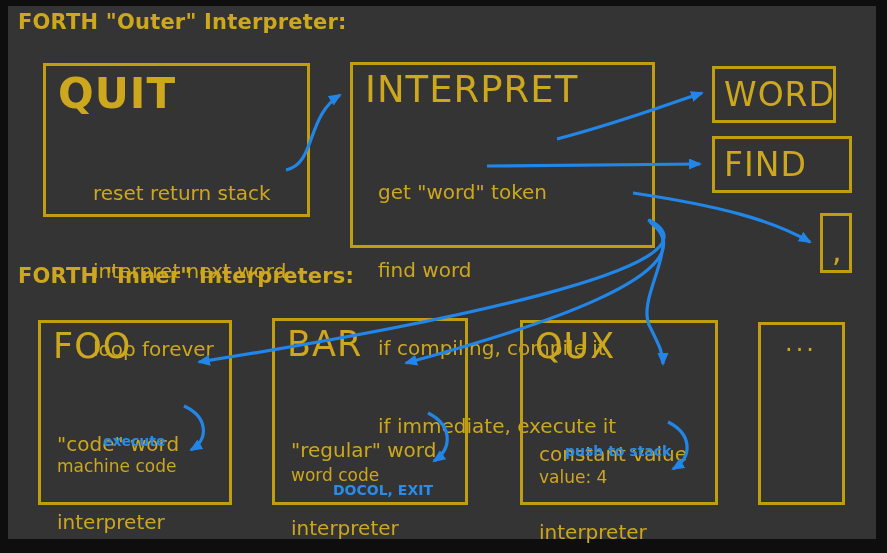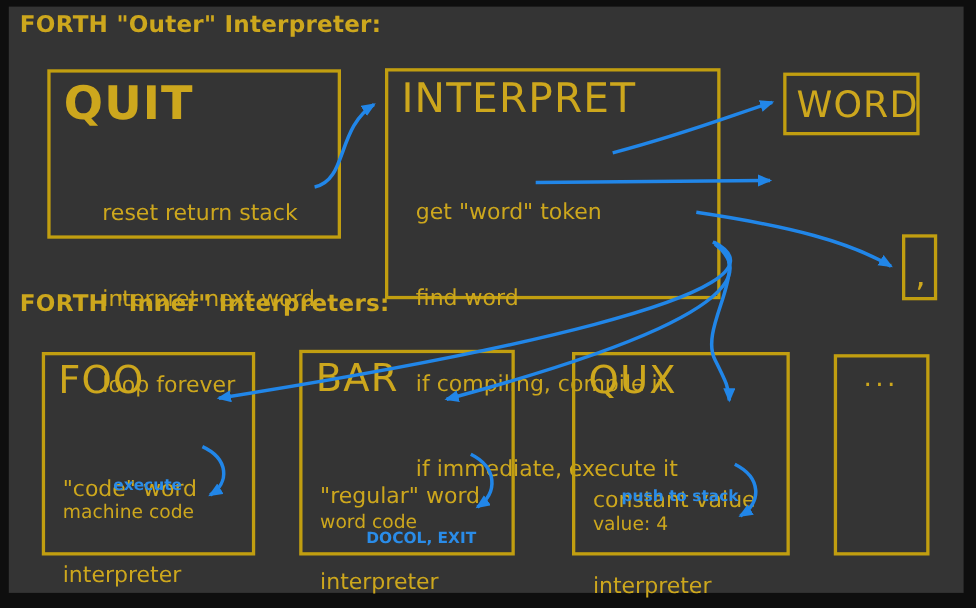--- a/index.html
+++ b/index.html
@@ -30,34 +30,37 @@
 
   <div class="box" style="left:43px;top:63px;width:267px;height:154px;">
     <div class="title" style="font-size:42px;font-weight:bold;">QUIT</div>
     <div class="lines" style="left:25px;top:62px;margin-left:22px;">
       <div>reset return stack</div>
       <div>interpret next word</div>
       <div>loop forever</div>
     </div>
   </div>
 
-  <div class="box" style="left:350px;top:62px;width:305px;height:210px;">
+  <div class="box" style="left:350px;top:62px;width:305px;height:186px;">
     <div class="title">INTERPRET</div>
     <div class="lines" style="left:25px;top:62px;">
       <div>get "word" token</div>
       <div>find word</div>
       <div>if compiling, compile it</div>
       <div>if immediate, execute it</div>
     </div>
   </div>
 
   <div class="box smallbox" style="left:712px;top:66px;width:124px;height:57px;">
     <div class="label">WORD</div>
   </div>
 
+  <div class="box smallbox" style="left:712px;top:136px;width:140px;height:57px;">
+    <div class="label">FIND</div>
+  </div>
 
   <div class="box commabox" style="left:820px;top:213px;width:32px;height:60px;">
     <div class="label">,</div>
   </div>
 
   <div class="box" style="left:38px;top:320px;width:194px;height:185px;">
     <div class="title" style="font-size:35px;">FOO</div>
     <div class="lines" style="left:16px;top:56px;">
       <div>"code" word</div>
       <div>interpreter</div>

